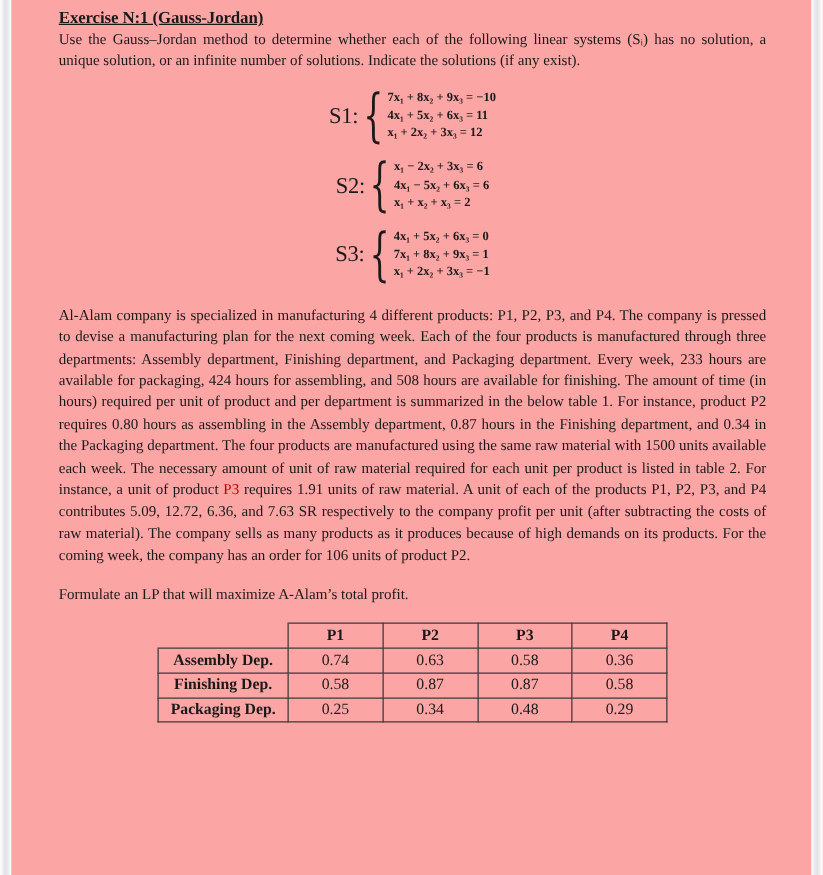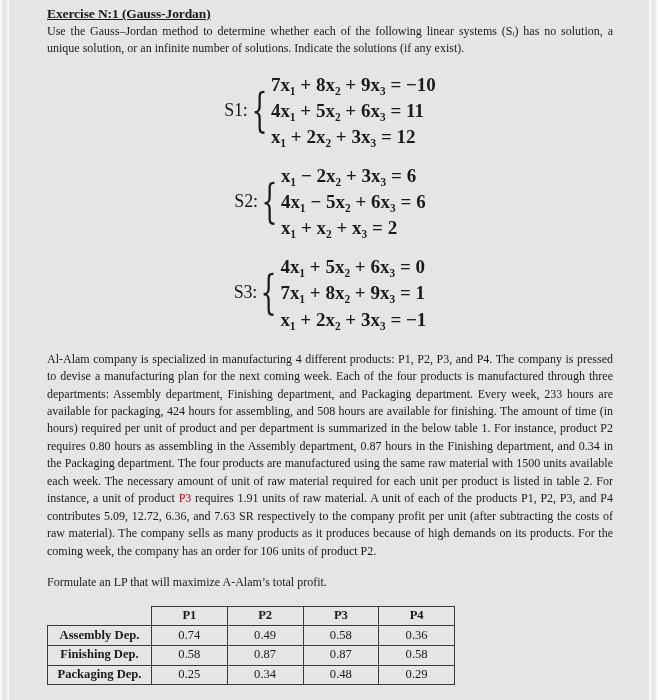--- a/index.html
+++ b/index.html
@@ -24,21 +24,21 @@
   }
   .page-edge.left  { left: 0; }
   .page-edge.right { right: 0; background: linear-gradient(to left, #ffffff 0%, #e2e2e8 45%, #e9e9ee 70%, #ffffff 100%); }
 
   .sheet {
     position: absolute;
     left: 9px;
     right: 9px;
     top: 0;
     bottom: 0;
-    background: #e5e5e5;
+    background: #fca5a5;
     padding: 6px 0 0 0;
     box-sizing: border-box;
   }
   .content {
     padding: 0 36px 0 38px;
   }
 
   h2.ex-heading {
     font-size: 13.5px;
     font-weight: bold;
@@ -80,30 +80,30 @@
     transform-origin: center;
     margin: 0 -3px 0 -4px;
     font-family: "DejaVu Serif", serif;
   }
   .eqs {
     display: flex;
     flex-direction: column;
     gap: 1px;
   }
   .eq {
-    font-size: 19px;
+    font-size: 10px;
     line-height: 1.32;
     white-space: nowrap;
     font-weight: bold;
   }
   .eq.c { text-align: left; }
   .eq.l { text-align: left; }
 
   
-  .tbl-block { display: flex; align-items: center; }
+  .tbl-block { display: flex; flex-direction: column; align-items: center; }
   table.dt {
     border-collapse: collapse;
     font-size: 12.6px;
   }
   table.dt td, table.dt th {
     border: 1px solid #3a3a3a;
     text-align: center;
     padding: 1.5px 4px;
     font-weight: normal;
     line-height: 1.25;
@@ -209,21 +209,21 @@
           <tr>
             <td class="blank"></td>
             <th>P1</th>
             <th>P2</th>
             <th>P3</th>
             <th>P4</th>
           </tr>
           <tr>
             <td class="rowhdr">Assembly Dep.</td>
             <td>0.74</td>
-            <td>0.49</td>
+            <td>0.63</td>
             <td>0.58</td>
             <td>0.36</td>
           </tr>
           <tr>
             <td class="rowhdr">Finishing Dep.</td>
             <td>0.58</td>
             <td>0.87</td>
             <td>0.87</td>
             <td>0.58</td>
           </tr>

